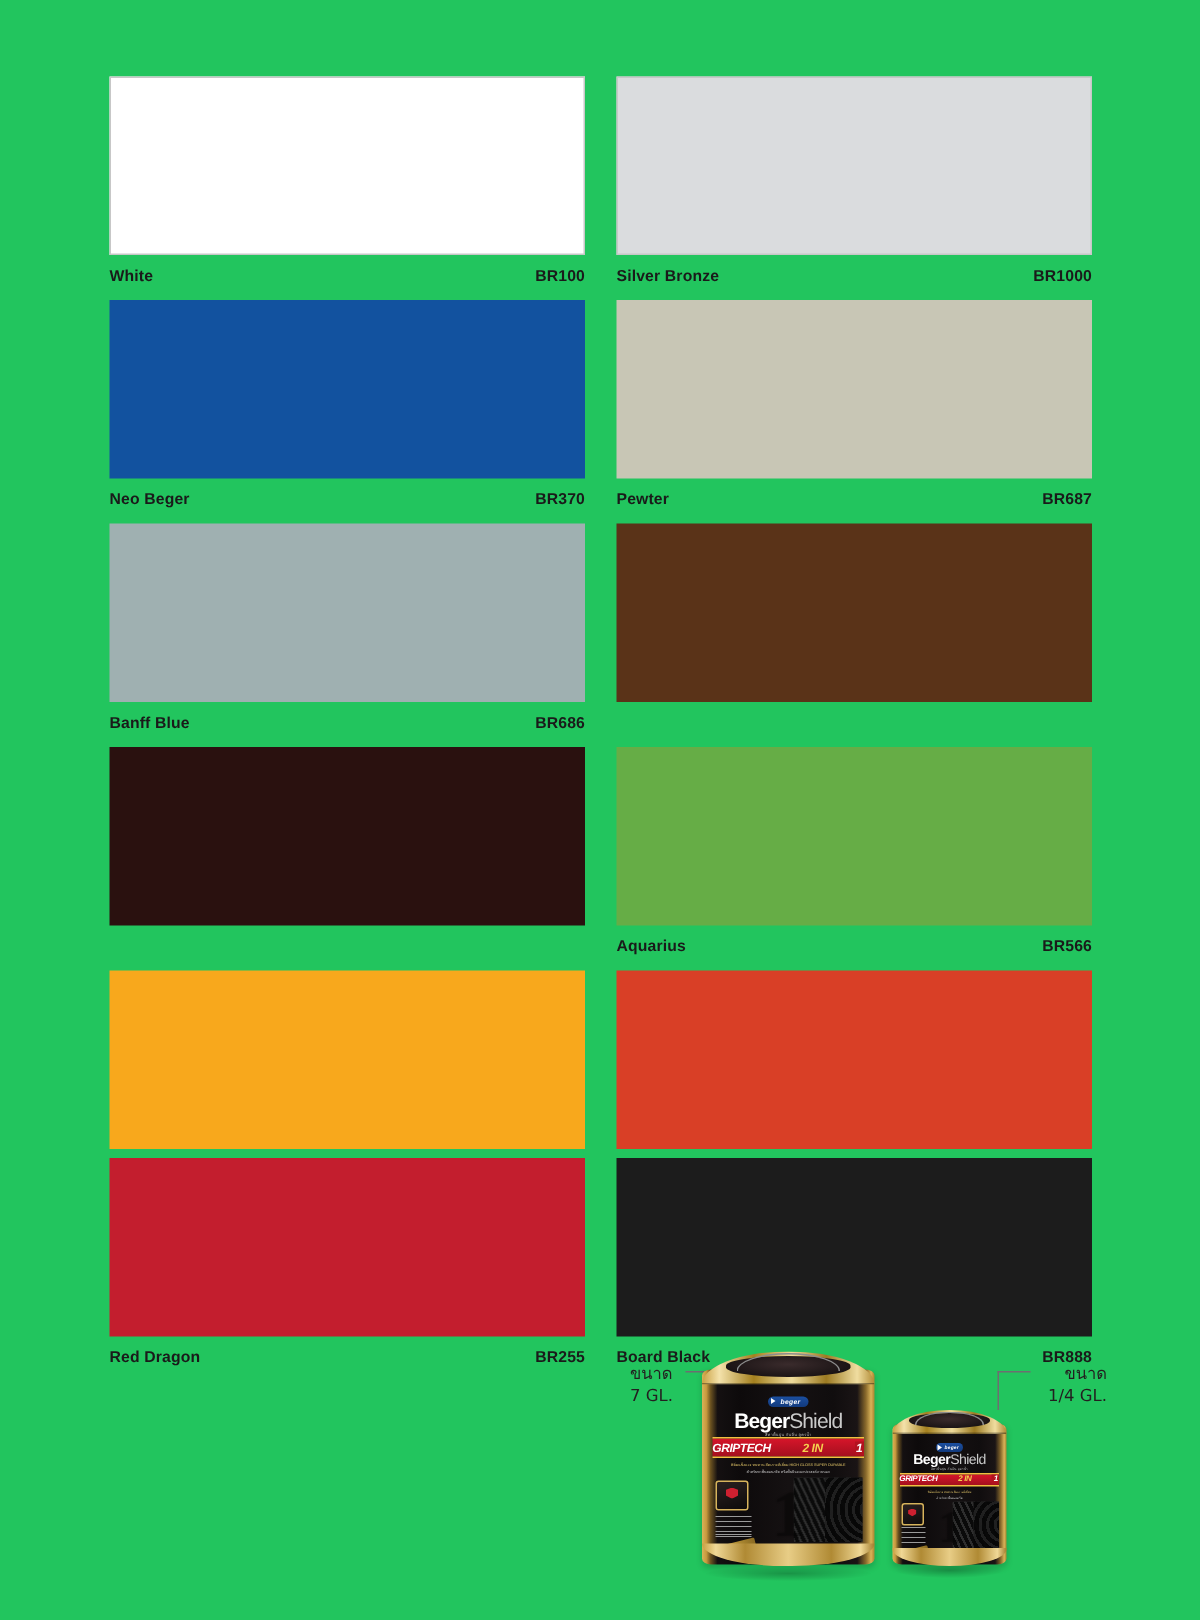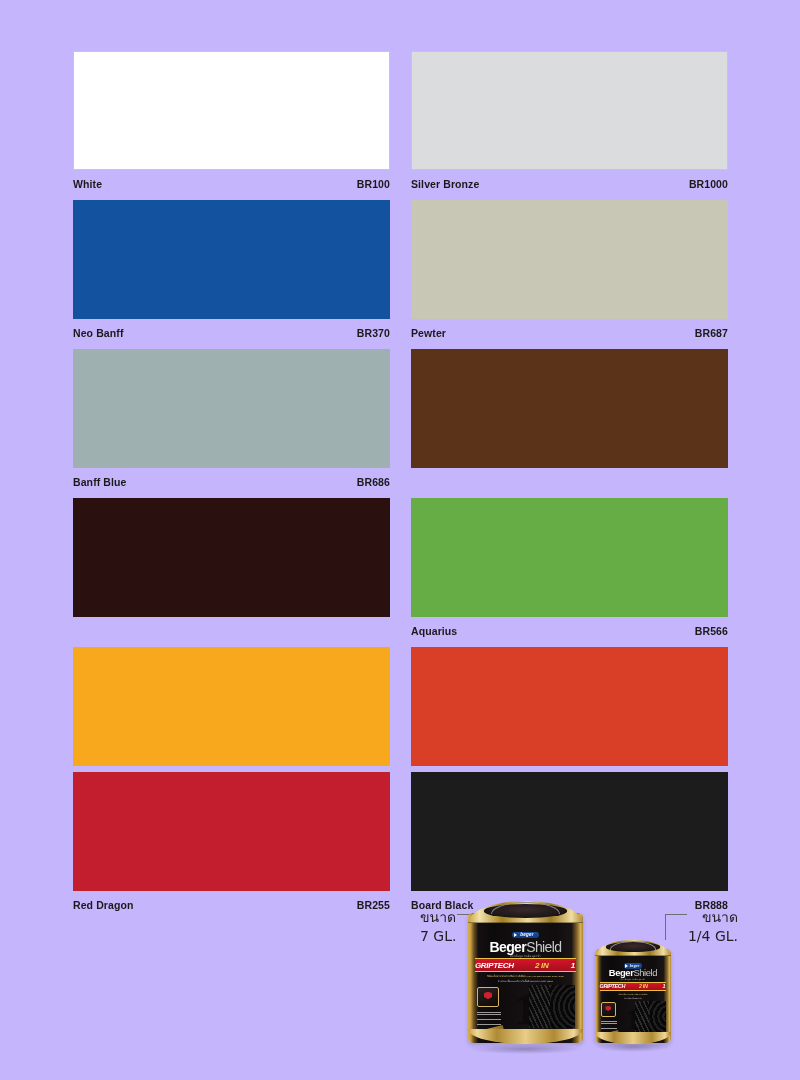--- a/index.html
+++ b/index.html
@@ -9,21 +9,21 @@
     height: 1080px;
     background: #ffffff;
     font-family: "Liberation Sans", "DejaVu Sans", sans-serif;
     overflow: hidden;
   }
 
   .page {
     position: relative;
     width: 800px;
     height: 1080px;
-    background: #c4b5fd;
+    background: #22c55e;
   }
 
   
   .grid {
     position: absolute;
     left: 73px;
     top: 51px;
     width: 655px;
     display: grid;
     grid-template-columns: 317px 317px;
@@ -66,21 +66,21 @@
   .product-area {
     position: absolute;
     left: 410px;
     top: 898px;
     width: 330px;
     height: 165px;
   }
 
   .callout {
     position: absolute;
-    font-size: 14px;
+    font-size: 11px;
     color: #231f20;
     line-height: 1.38;
     font-family: "DejaVu Sans", "Liberation Sans", sans-serif;
     white-space: nowrap;
   }
   .callout.left  { left: 10px;  top: 10px;  text-align: left; }
   .callout.right { right: 2px;  top: 10px;  text-align: right; }
 
   .leader {
     position: absolute;
@@ -347,21 +347,21 @@
       <div class="cell">
         <div class="swatch bordered" style="background: rgb(218, 220, 222);"></div>
         <div class="caption">
           <span class="cap-name">Silver Bronze</span>
           <span class="cap-code">BR1000</span>
         </div>
       </div>
       <div class="cell">
         <div class="swatch" style="background: rgb(18, 82, 159);"></div>
         <div class="caption">
-          <span class="cap-name">Neo Banff</span>
+          <span class="cap-name">Neo Beger</span>
           <span class="cap-code">BR370</span>
         </div>
       </div>
       <div class="cell">
         <div class="swatch" style="background: rgb(200, 198, 181);"></div>
         <div class="caption">
           <span class="cap-name">Pewter</span>
           <span class="cap-code">BR687</span>
         </div>
       </div>

